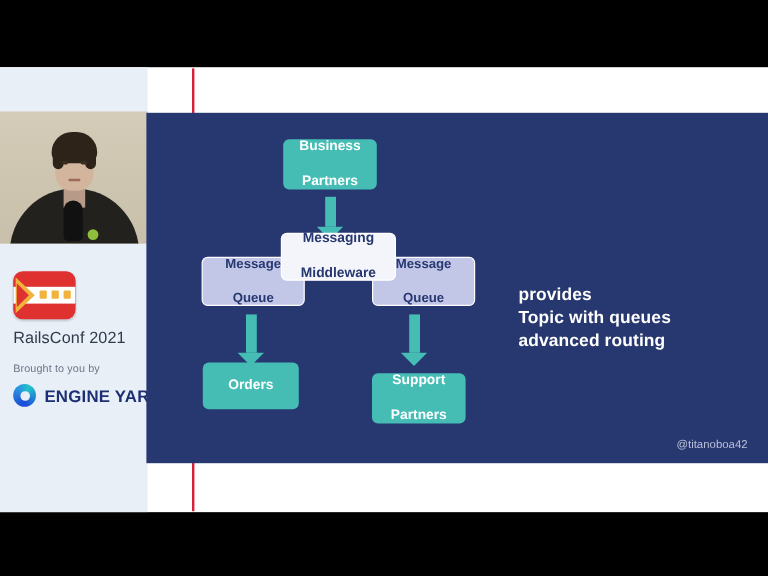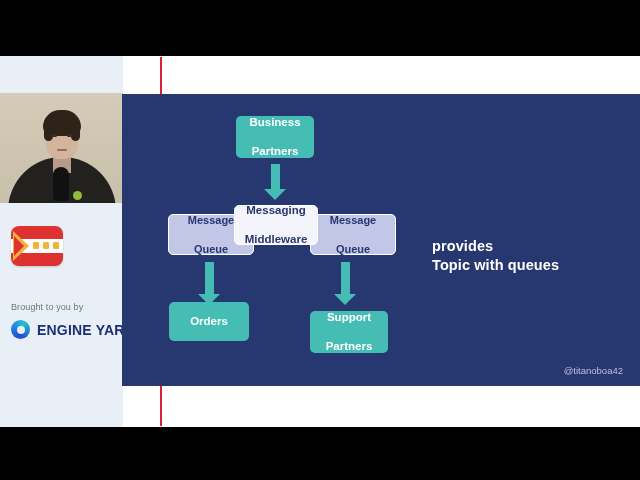--- a/index.html
+++ b/index.html
@@ -259,21 +259,21 @@
     background: #f4f5fb;
     color: #27376f;
     font-size: 11.5px;
     border: 1.5px solid #ffffff;
   }
 
   
   #n-business   { left: 114px; top: 22px;  width: 78px;  height: 42px; }
   #n-mq-left    { left: 46px;  top: 120px; width: 86px;  height: 41px; z-index: 1; }
   #n-mq-right   { left: 188px; top: 120px; width: 86px;  height: 41px; z-index: 1; }
-  #n-middleware { left: 112px; top: 111px; width: 84px;  height: 40px; z-index: 3; }
+  #n-middleware { left: 112px; top: 100px; width: 96px;  height: 40px; z-index: 3; }
   #n-orders     { left: 47px;  top: 208px; width: 80px;  height: 39px; }
   #n-support    { left: 188px; top: 217px; width: 78px;  height: 42px; }
 
   
   .arrow {
     position: absolute;
     width: 22px;
     z-index: 2;
   }
   .arrow .stem {
@@ -350,20 +350,21 @@
         <div class="rc-band"></div>
         <div class="rc-chev"></div>
         <div class="rc-chev-in"></div>
         <div class="rc-dots">
           <span class="rc-dot"></span>
           <span class="rc-dot"></span>
           <span class="rc-dot"></span>
         </div>
       </div>
 
+      <div class="rc-title">RailsConf 2021</div>
       <div class="brought">Brought to you by</div>
 
       <div class="ey-row">
         <span class="ey-mark"></span>
         <span class="ey-name">ENGINE YARD</span>
       </div>
     </div>
 
     <div class="navy">
 
@@ -407,20 +408,21 @@
       </div>
 
       <div class="node node-teal" id="n-support">
         <span class="ln">Support</span>
         <span class="ln">Partners</span>
       </div>
 
       <div class="headline">
         <div>provides</div>
         <div>Topic with  queues</div>
+        <div>advanced routing</div>
       </div>
 
       <div class="handle">@titanoboa42</div>
 
     </div>
   </div>
 
   <div class="bar-bottom"></div>
 
 </div>

